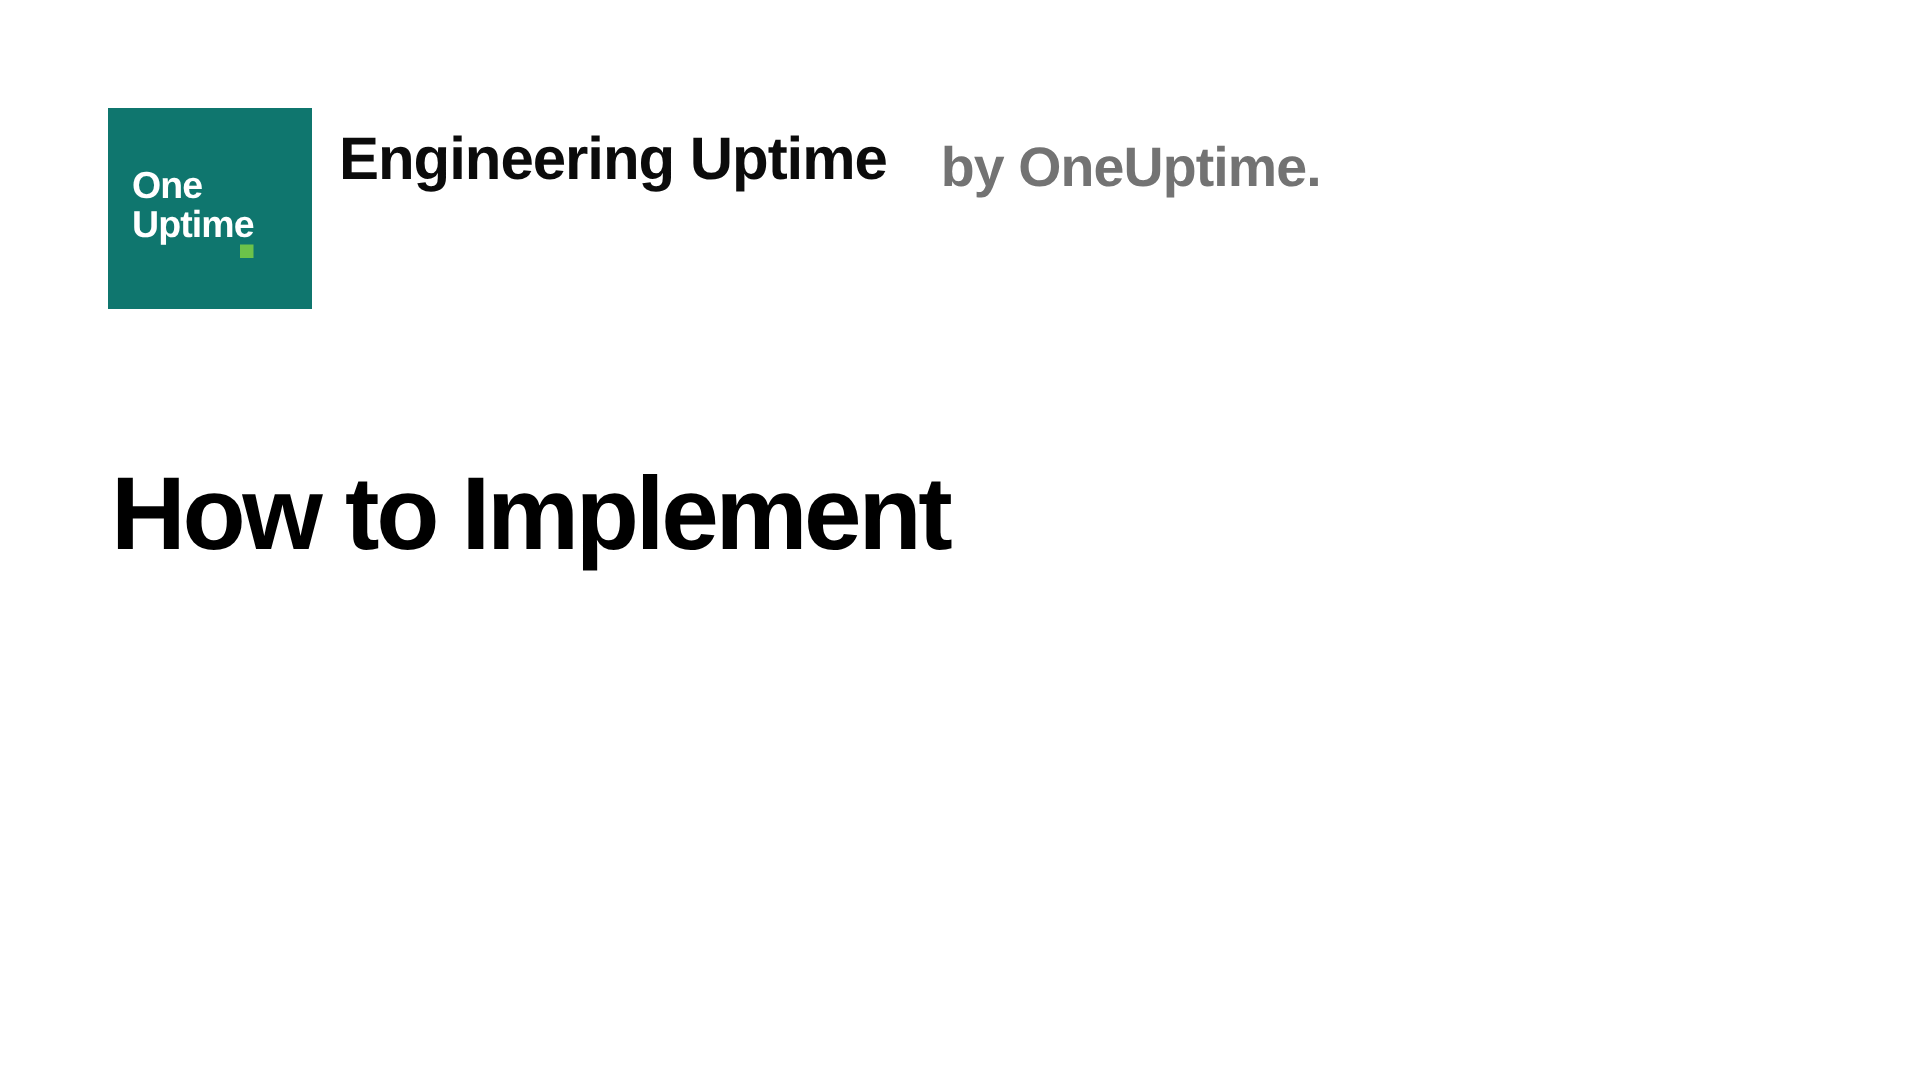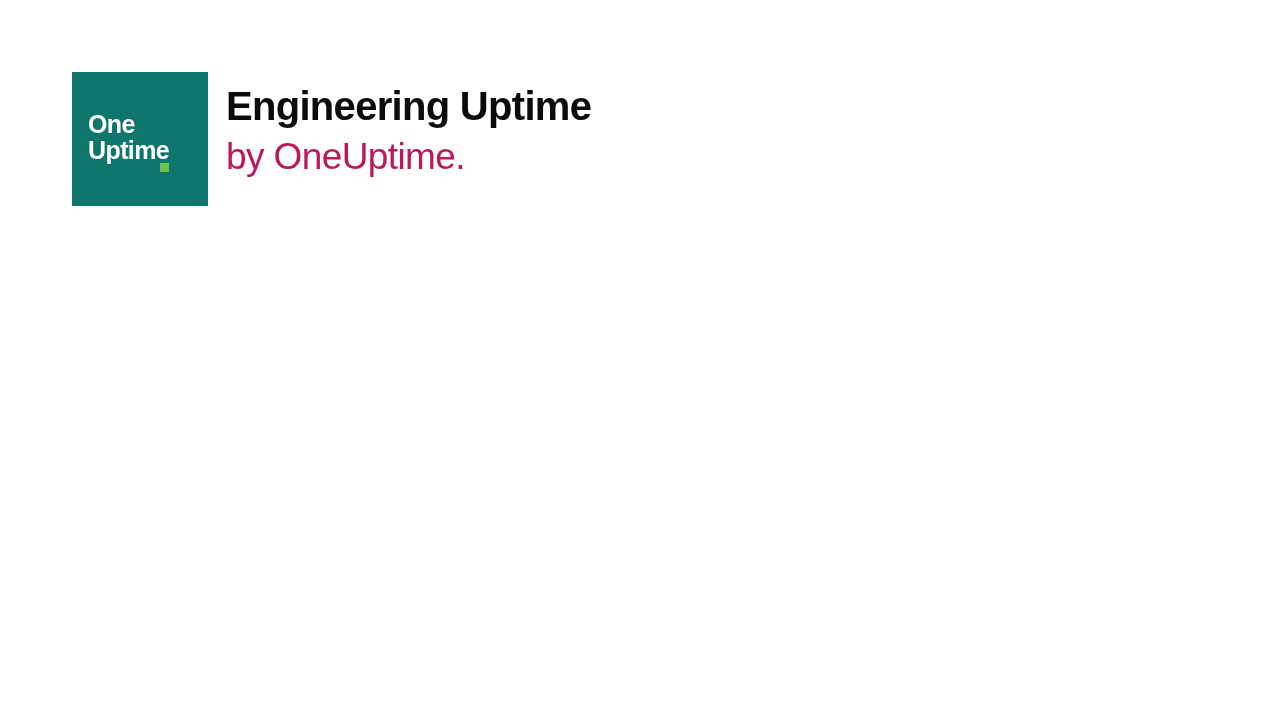--- a/index.html
+++ b/index.html
@@ -72,40 +72,41 @@
     background: #6cc24a;
     margin-left: 7px;
     margin-bottom: 3px;
     flex: 0 0 auto;
   }
 
   .brand-titles {
     margin-left: 18px;
     padding-top: 12px;
     display: flex;
-    flex-direction: column;
+    flex-direction: row;
   }
 
   .brand-title {
     font-size: 40px;
     font-weight: 700;
     color: #0b0b0b;
     letter-spacing: -0.7px;
     line-height: 1.12;
     white-space: nowrap;
   }
 
   .brand-subtitle {
     font-size: 37px;
-    font-weight: 400;
-    color: #be185d;
+    font-weight: 700;
+    color: #737373;
     letter-spacing: -0.6px;
     line-height: 1.2;
     margin-top: 6px;
     white-space: nowrap;
+    margin-left: 36px;
   }
 
   
   .headline {
     position: absolute;
     left: 74px;
     top: 254px;
     width: 1120px;
     font-size: 69px;
     font-weight: 700;
@@ -137,15 +138,16 @@
     </div>
 
     <div class="brand-titles">
       <div class="brand-title">Engineering Uptime</div>
       <div class="brand-subtitle">by OneUptime.</div>
     </div>
 
   </div>
 
   <h1 class="headline">
+    <span class="headline-line">How to Implement</span>
   </h1>
 
 </div>
 
 </body></html>

